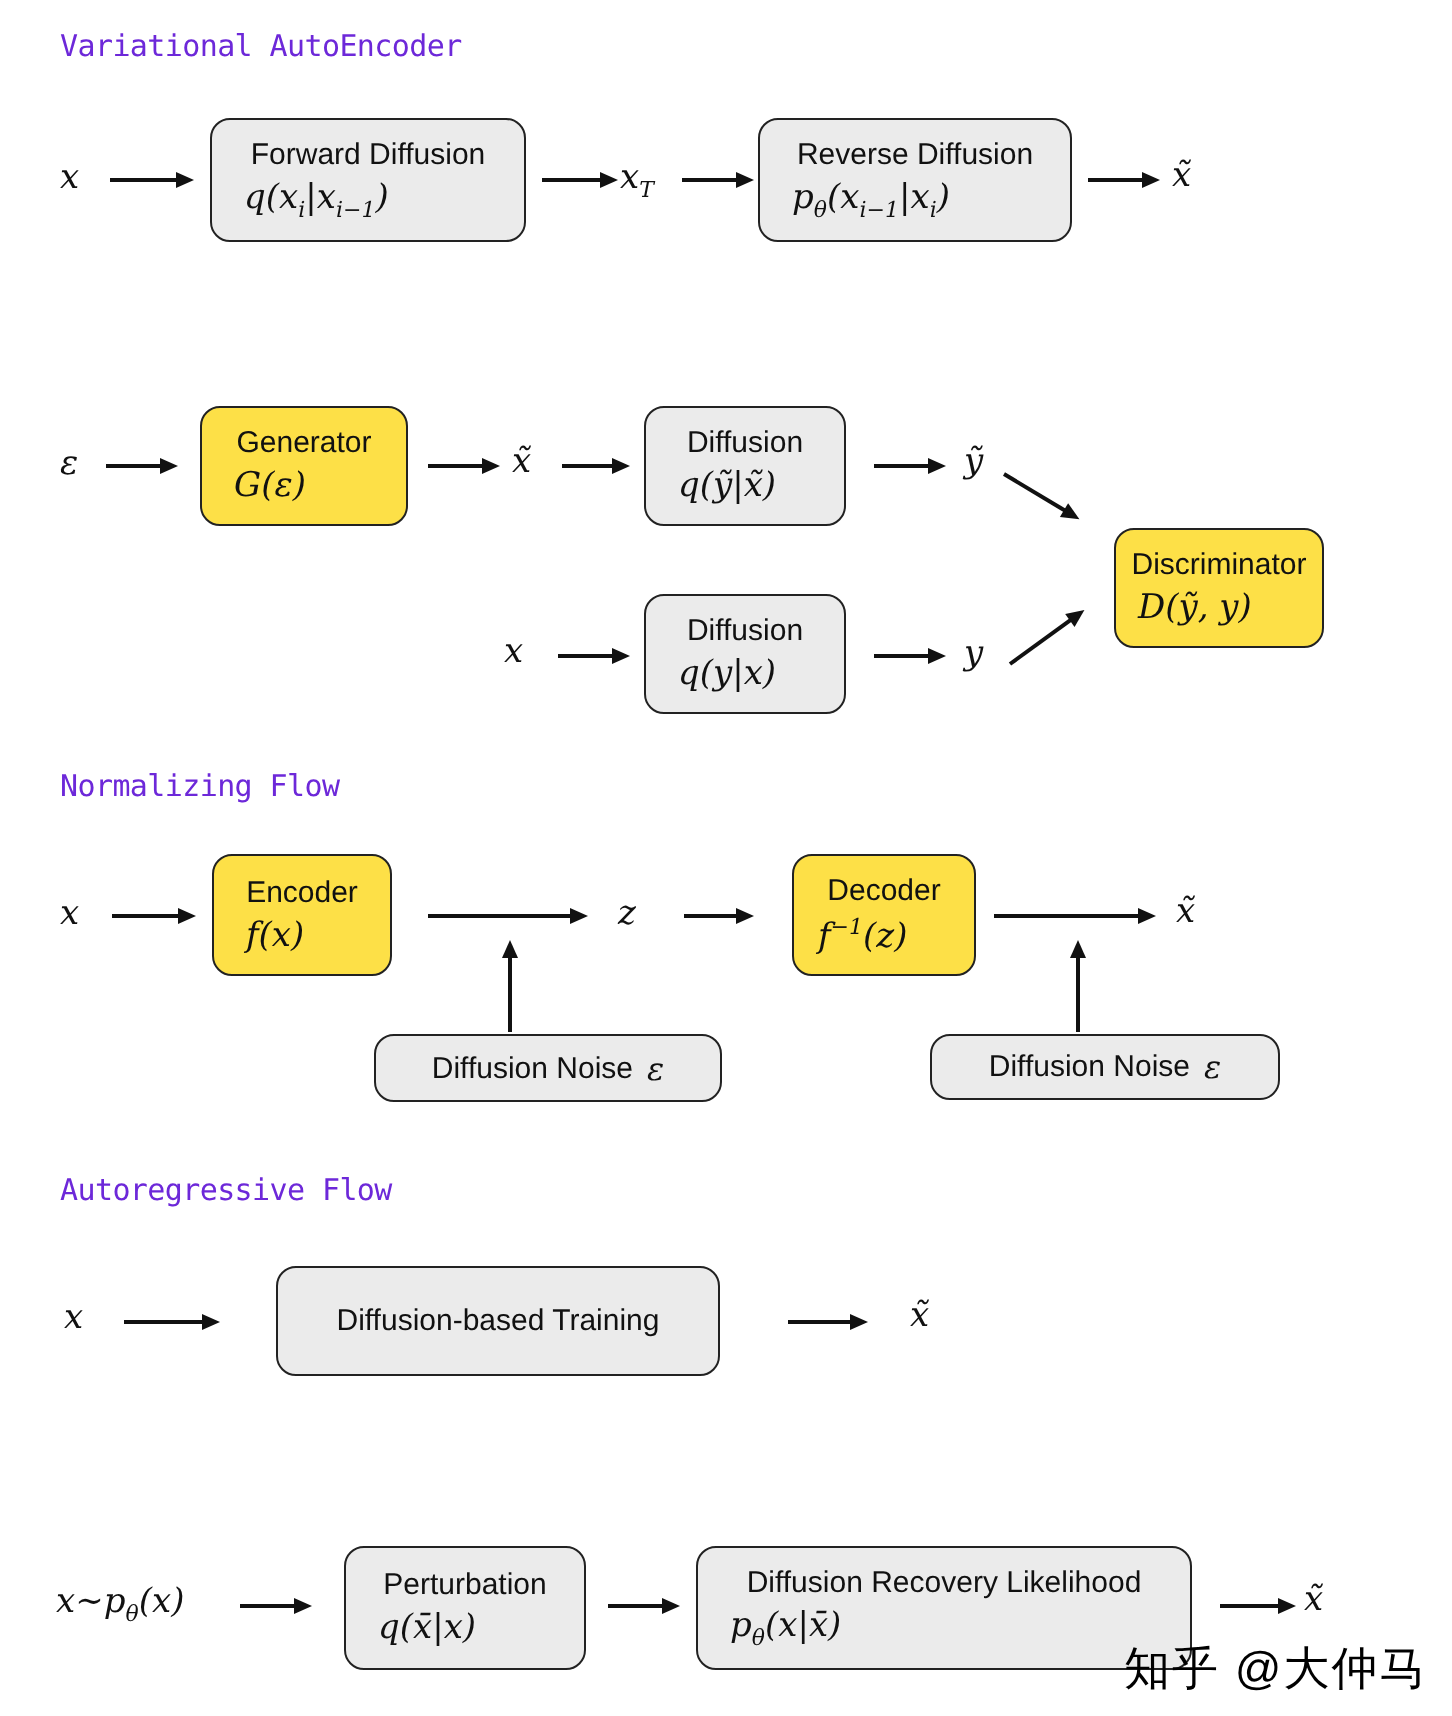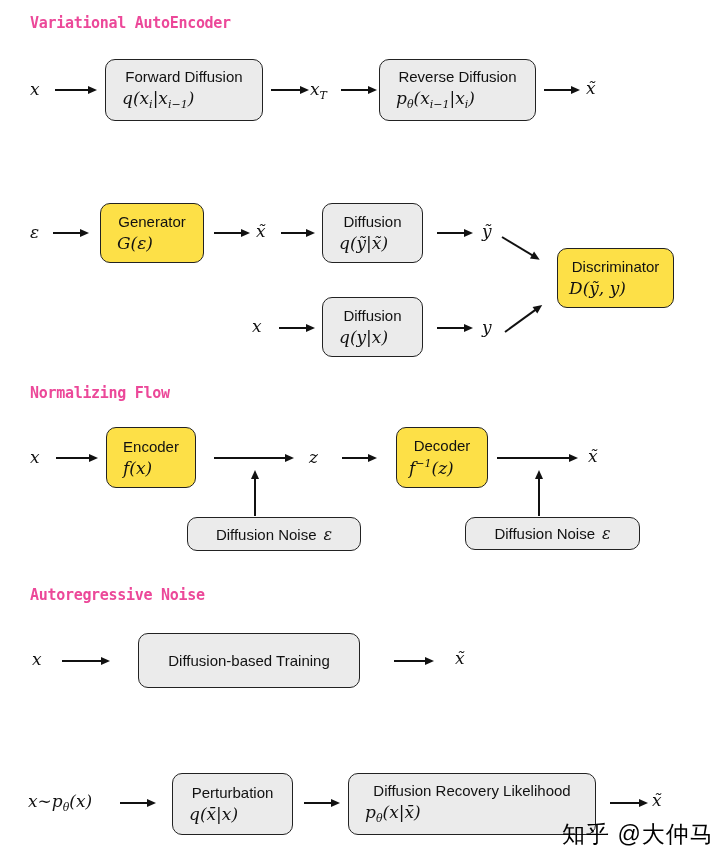--- a/index.html
+++ b/index.html
@@ -1,19 +1,19 @@
 <!DOCTYPE html>
 <html><head>
 <meta charset="utf-8">
 <style>
   html,body{margin:0;padding:0;background:#fff;}
   #canvas{position:relative;width:726px;height:858px;background:#ffffff;overflow:hidden;
           font-family:"Liberation Sans",sans-serif;color:#111;}
-  .heading{position:absolute;font-family:"DejaVu Sans Mono",monospace;font-weight:700;
-           font-size:15px;letter-spacing:-0.3px;color:#ec4899;white-space:nowrap;}
+  .heading{position:absolute;font-family:"DejaVu Sans Mono",monospace;font-weight:400;
+           font-size:15px;letter-spacing:-0.3px;color:#6d28d9;white-space:nowrap;}
   .mlabel{position:absolute;font-family:"DejaVu Serif",serif;font-style:italic;
           font-size:17px;color:#111;white-space:nowrap;}
   .mlabel sub,.box-math sub{font-size:11px;}
   .box-math sup{font-size:11px;}
   .box{position:absolute;box-sizing:border-box;border:1.6px solid #222;border-radius:10px;
        display:flex;flex-direction:column;justify-content:center;align-items:center;gap:3px;}
   .box.gray{background:#ebebeb;}
   .box.white{background:#fde047;}
   .box.row{flex-direction:row;gap:7px;}
   .box-title{font-family:"Liberation Sans",sans-serif;font-size:15px;color:#111;white-space:nowrap;}
@@ -74,21 +74,21 @@
   <div class="mlabel" style="left:252px;top:316px">x</div>
   <div class="arr" style="left:279px;top:327px;width:28px"></div>
   <div class="box gray" style="left:322px;top:297px;width:101px;height:60px">
     <div class="box-title">Diffusion</div>
     <div class="box-math">q(y|x)</div>
   </div>
   <div class="arr" style="left:437px;top:327px;width:28px"></div>
   <div class="mlabel" style="left:482px;top:317px">y</div>
   <div class="arr diag" style="left:505px;top:331px;width:38px;transform:rotate(-36deg)"></div>
 
-  <div class="box white" style="left:557px;top:248px;width:117px;height:60px">
+  <div class="box white" style="left:557px;top:264px;width:105px;height:60px">
     <div class="box-title">Discriminator</div>
     <div class="box-math" style="margin-left:11px">D(ỹ, y)</div>
   </div>
 
   <div class="heading" style="left:30px;top:384px">Normalizing Flow</div>
   <div class="mlabel" style="left:30px;top:447px">x</div>
   <div class="arr" style="left:56px;top:457px;width:34px"></div>
   <div class="box white" style="left:106px;top:427px;width:90px;height:61px">
     <div class="box-title">Encoder</div>
     <div class="box-math">f(x)</div>
@@ -107,21 +107,21 @@
   <div class="box gray row" style="left:187px;top:517px;width:174px;height:34px">
     <span class="box-title">Diffusion Noise</span>
     <span class="box-math" style="font-size:16px">ε</span>
   </div>
   <div class="arr-up" style="left:538px;top:478px;height:38px"></div>
   <div class="box gray row" style="left:465px;top:517px;width:175px;height:33px">
     <span class="box-title">Diffusion Noise</span>
     <span class="box-math" style="font-size:16px">ε</span>
   </div>
 
-  <div class="heading" style="left:30px;top:586px">Autoregressive Noise</div>
+  <div class="heading" style="left:30px;top:586px">Autoregressive Flow</div>
   <div class="mlabel" style="left:32px;top:649px">x</div>
   <div class="arr" style="left:62px;top:660px;width:40px"></div>
   <div class="box gray" style="left:138px;top:633px;width:222px;height:55px">
     <div class="box-title">Diffusion-based Training</div>
   </div>
   <div class="arr" style="left:394px;top:660px;width:32px"></div>
   <div class="mlabel" style="left:455px;top:648px">x̃</div>
 
   <div class="mlabel" style="left:28px;top:791px">x∼p<sub>θ</sub>(x)</div>
   <div class="arr" style="left:120px;top:802px;width:28px"></div>

